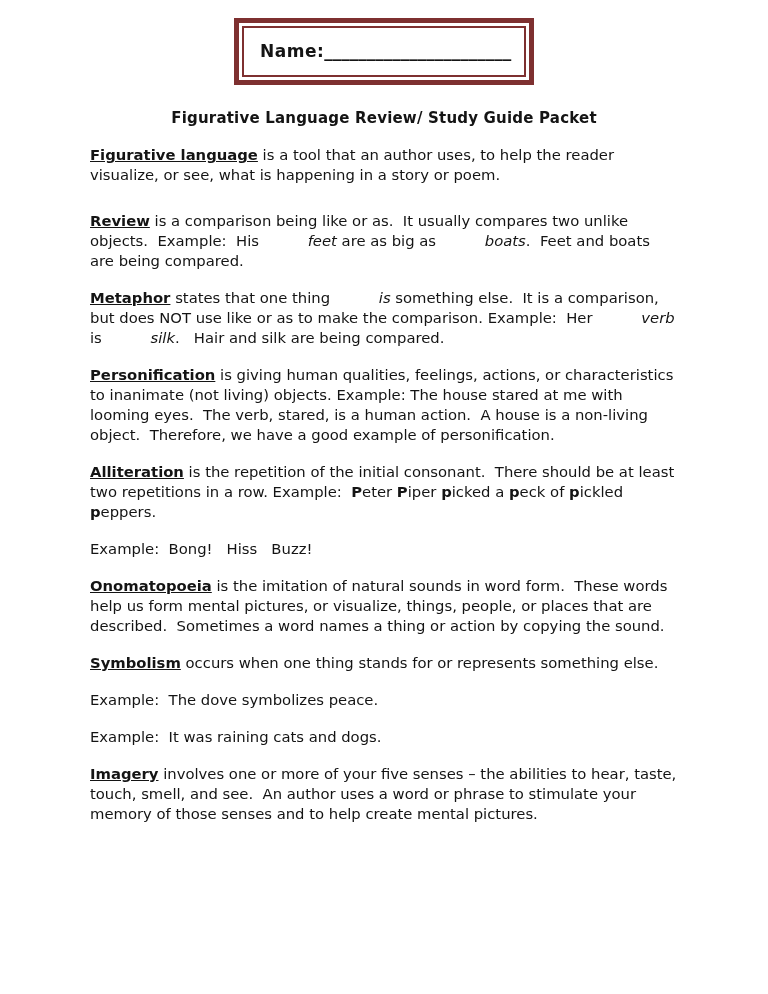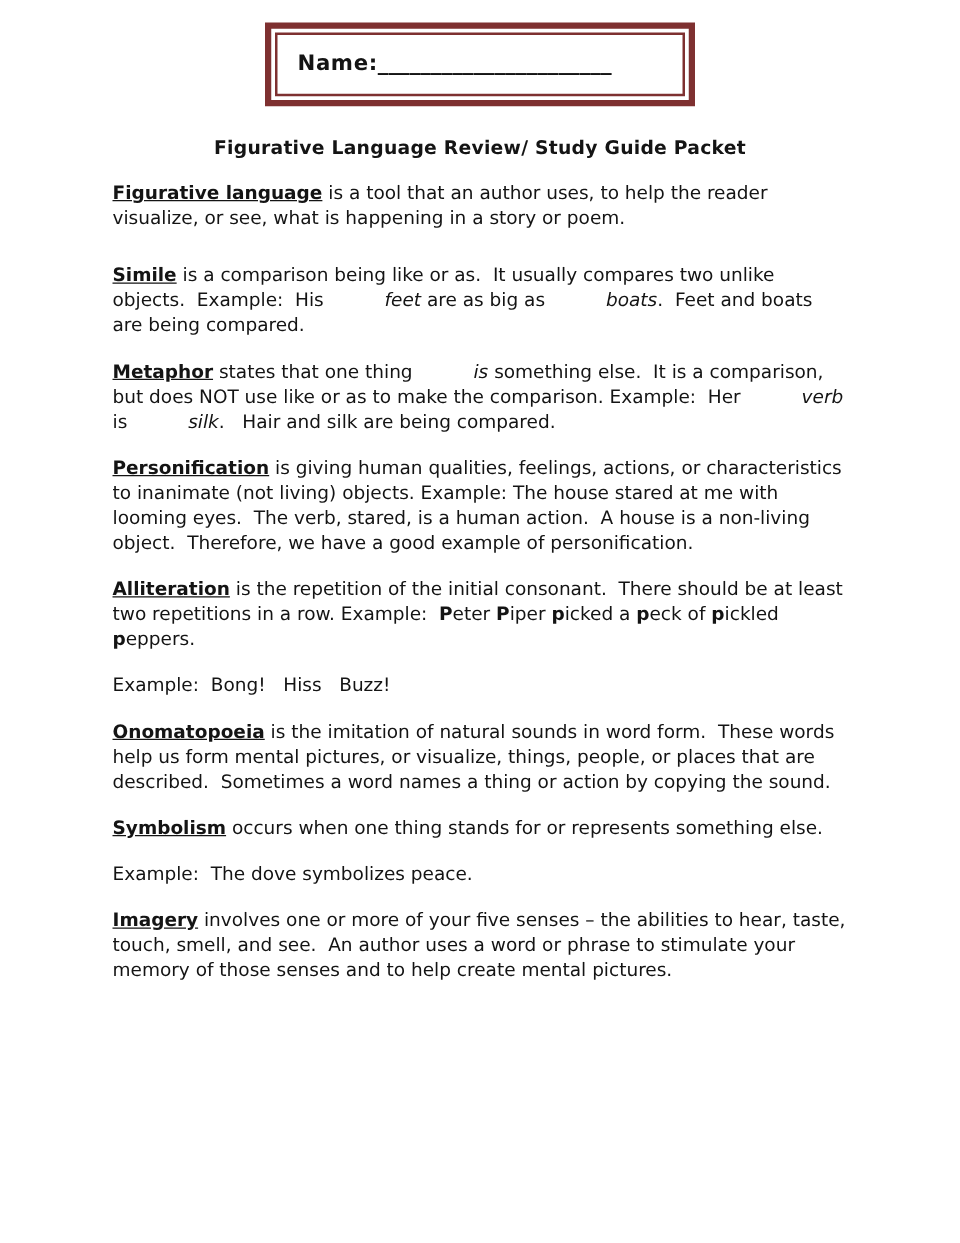--- a/index.html
+++ b/index.html
@@ -12,21 +12,21 @@
     height:994px;
     margin:0 auto;
     background:#ffffff;
     box-sizing:border-box;
     padding:18px 90px 20px 90px;
     font-family:"DejaVu Sans","Liberation Sans",sans-serif;
     color:var(--ink);
     overflow:hidden;
   }
   .name-box{
-    width:344px;
+    width:300px;
     margin:0 auto;
     border:5px solid var(--maroon);
     background:#ffffff;
     padding:3px;
     box-sizing:border-box;
   }
   .name-box-inner{
     border:2px solid var(--maroon);
     padding:13px 14px 14px 16px;
     font-size:17px;
@@ -65,24 +65,25 @@
   <div class="name-box">
     <div class="name-box-inner">
       <span class="name-label">Name:</span><span class="name-line">______________________</span>
     </div>
   </div>
 
   <h1 class="title">Figurative Language Review/ Study Guide Packet</h1>
 
   <div class="body" id="doc-body">
       <p class="gap-lg"><span class="seg-b seg-u">Figurative language</span><span> is a tool that an author uses, to help the reader visualize, or see, what is happening in a story or poem.</span></p>
-      <p><span class="seg-b seg-u">Simile</span><span> is a comparison being like or as.  It usually compares two unlike objects.  Example:  His </span><span class="seg-i">feet</span><span> are as big as </span><span class="seg-i">boats</span><span>.  Feet and boats are being compared.</span></p>
+      <p><span class="seg-b seg-u">Review</span><span> is a comparison being like or as.  It usually compares two unlike objects.  Example:  His </span><span class="seg-i">feet</span><span> are as big as </span><span class="seg-i">boats</span><span>.  Feet and boats are being compared.</span></p>
       <p><span class="seg-b seg-u">Metaphor</span><span> states that one thing </span><span class="seg-i">is</span><span> something else.  It is a comparison, but does NOT use like or as to make the comparison. Example:  Her </span><span class="seg-i">verb</span><span> is </span><span class="seg-i">silk</span><span>.   Hair and silk are being compared.</span></p>
       <p><span class="seg-b seg-u">Personification</span><span> is giving human qualities, feelings, actions, or characteristics to inanimate (not living) objects. Example: The house stared at me with looming eyes.  The verb, stared, is a human action.  A house is a non-living object.  Therefore, we have a good example of personification.</span></p>
       <p><span class="seg-b seg-u">Alliteration</span><span> is the repetition of the initial consonant.  There should be at least two repetitions in a row. Example:  </span><span class="seg-b">P</span><span>eter </span><span class="seg-b">P</span><span>iper </span><span class="seg-b">p</span><span>icked a </span><span class="seg-b">p</span><span>eck of </span><span class="seg-b">p</span><span>ickled </span><span class="seg-b">p</span><span>eppers.</span></p>
       <p><span>Example:  Bong!   Hiss   Buzz!</span></p>
       <p><span class="seg-b seg-u">Onomatopoeia</span><span> is the imitation of natural sounds in word form.  These words help us form mental pictures, or visualize, things, people, or places that are described.  Sometimes a word names a thing or action by copying the sound.</span></p>
       <p><span class="seg-b seg-u">Symbolism</span><span> occurs when one thing stands for or represents something else.</span></p>
       <p><span>Example:  The dove symbolizes peace.</span></p>
+      <p><span>Example:  It was raining cats and dogs.</span></p>
       <p><span class="seg-b seg-u">Imagery</span><span> involves one or more of your five senses – the abilities to hear, taste, touch, smell, and see.  An author uses a word or phrase to stimulate your memory of those senses and to help create mental pictures.</span></p>
     </div>
 
 </div>
 
 </body></html>

